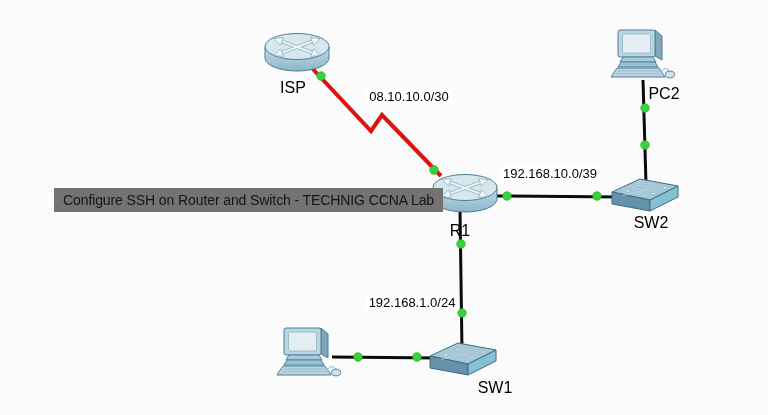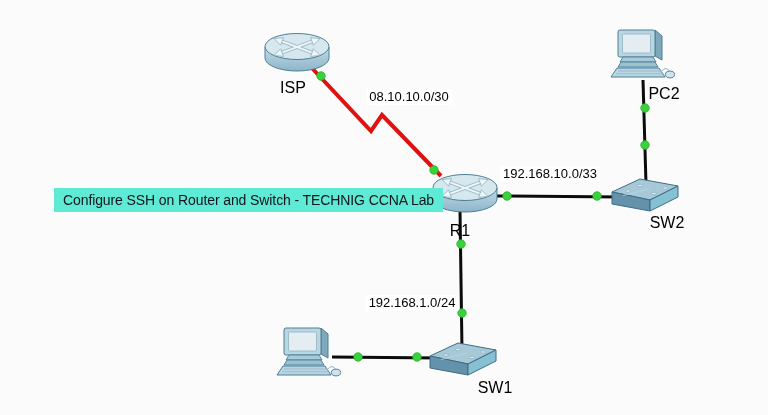--- a/index.html
+++ b/index.html
@@ -18,21 +18,21 @@
     font-size:16px;color:#000;white-space:nowrap;line-height:1.1;
   }
   .link-label{
     position:absolute;z-index:3;transform:translateX(-50%);
     font-size:13px;color:#000;white-space:nowrap;line-height:1.2;
     background:rgba(255,255,255,0.92);padding:0 3px;
   }
   #annotation{
     position:absolute;left:54px;top:188px;z-index:2;
     font-size:14px;color:#14141e;white-space:nowrap;
-    background:#5eead4;padding:4px 9px;letter-spacing:-0.1px;text-align:center;
+    background:#737373;padding:4px 9px;letter-spacing:-0.1px;text-align:center;
   }
 </style>
 </head>
 <body>
 
 <div id="canvas">
   <svg id="links-layer" width="768" height="415" viewBox="0 0 768 415">
       <polyline points="310,66 371,131 382,115 441,176" fill="none" stroke="#de1310" stroke-width="4" stroke-linejoin="miter"></polyline>
       <polyline points="496,196 622,197" fill="none" stroke="#0b0b0b" stroke-width="3" stroke-linejoin="miter"></polyline>
       <polyline points="460,210 462,350" fill="none" stroke="#0b0b0b" stroke-width="3" stroke-linejoin="miter"></polyline>
@@ -149,22 +149,22 @@
   <polygon points="7,41 49,41 55,50 1,50" fill="#b9d6e2" stroke="#4d7f95" stroke-width="1"></polygon>
   <path d="M8 44 L51 44 M6.5 46.8 L53 46.8" stroke="#8fb2c2" stroke-width="0.7"></path>
   <path d="M51 45 q5 -7 9 0" stroke="#8fb2c2" stroke-width="1" fill="none"></path>
   <ellipse cx="60" cy="47.5" rx="4.6" ry="3.4" fill="#cfe1ea" stroke="#4d7f95" stroke-width="0.9"></ellipse>
 </svg>
       </div>
     </div>
   <div id="labels-layer">
       <div class="device-label" style="left: 293px; top: 79px;">ISP</div>
       <div class="device-label" style="left: 460px; top: 222px;">R1</div>
-      <div class="device-label" style="left: 667px; top: 214px;">SW2</div>
+      <div class="device-label" style="left: 651px; top: 214px;">SW2</div>
       <div class="device-label" style="left: 462px; top: 379px; margin-left: 33px;">SW1</div>
       <div class="device-label" style="left: 664px; top: 85px;">PC2</div>
       <div class="device-label" style="left: 308px; top: 382px; margin-top: 44px;">PC1</div>
       <div class="link-label" style="left: 409px; top: 89px;">08.10.10.0/30</div>
-      <div class="link-label" style="left: 550px; top: 166px;">192.168.10.0/33</div>
+      <div class="link-label" style="left: 550px; top: 166px;">192.168.10.0/39</div>
       <div class="link-label" style="left: 412px; top: 295px;">192.168.1.0/24</div>
     </div>
   <div id="annotation">Configure SSH on Router and Switch - TECHNIG CCNA Lab</div>
 </div>
 
 </body></html>

